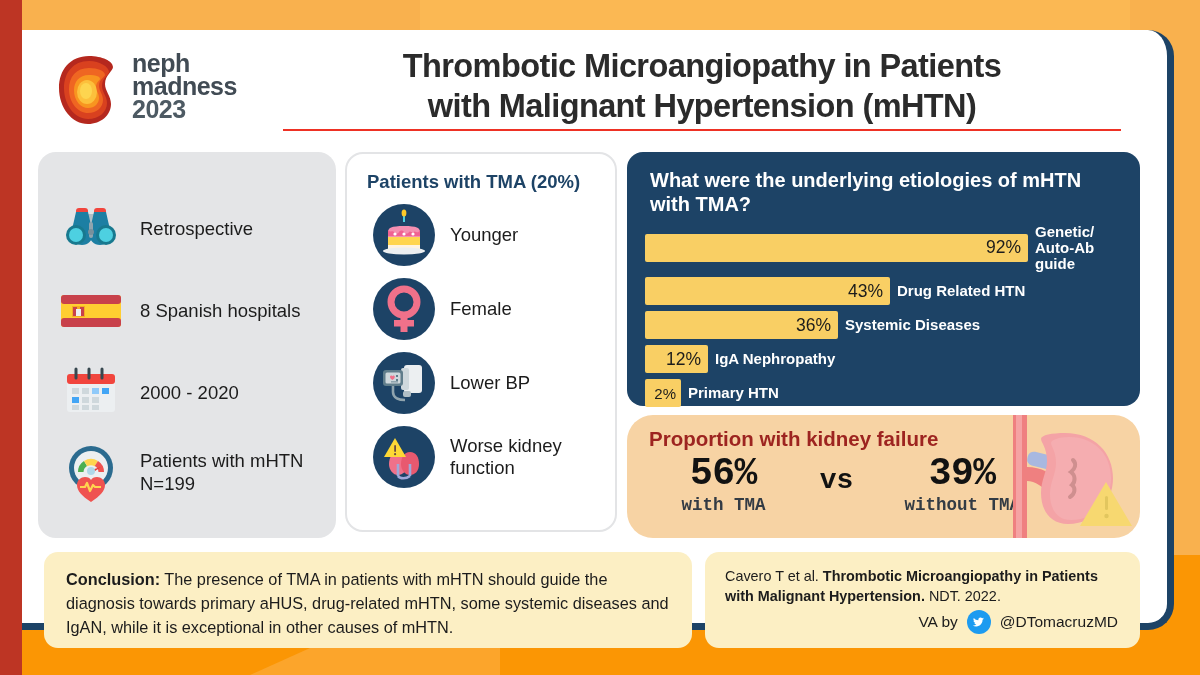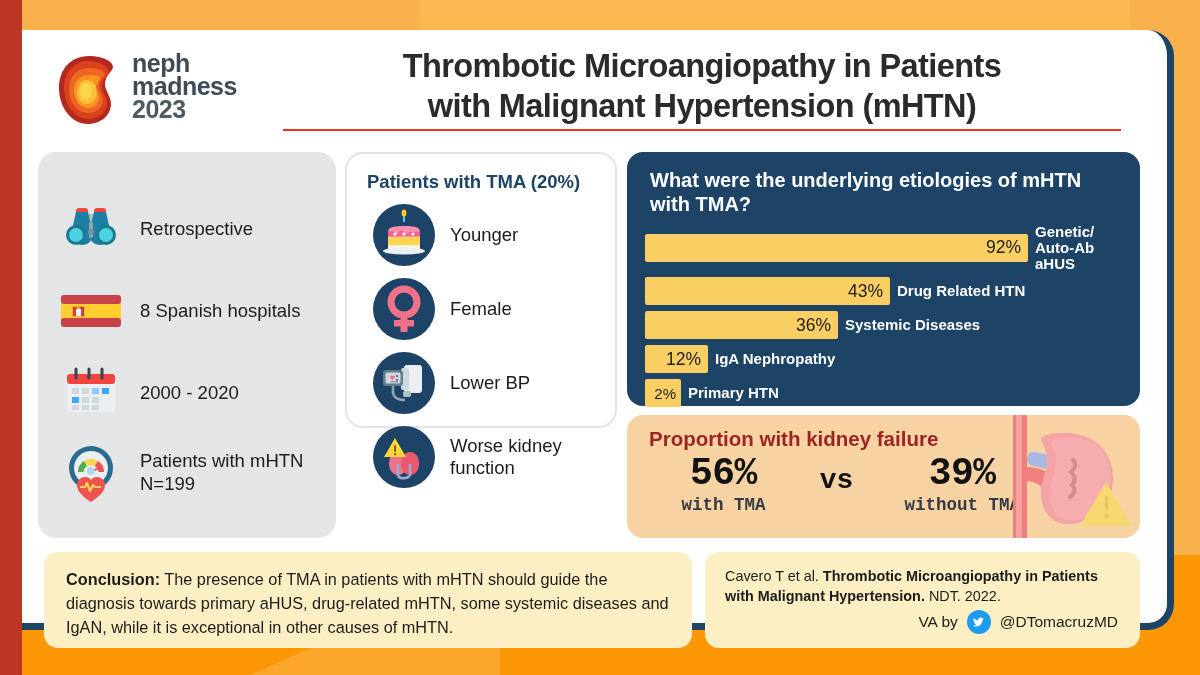--- a/index.html
+++ b/index.html
@@ -47,21 +47,21 @@
   .panel-methods {
     position:absolute; left:16px; top:122px; width:298px; height:386px;
     background:#e4e5e7; border-radius:18px;
   }
   .m-row { position:absolute; left:20px; display:flex; align-items:center; gap:16px; }
   .m-icon { width:66px; height:66px; position:relative; flex:none; }
   .m-label { font-size:18.5px; color:#1c1c1c; line-height:1.22; }
 
   
   .panel-tma {
-    position:absolute; left:323px; top:122px; width:272px; height:276px;
+    position:absolute; left:323px; top:122px; width:272px; height:380px;
     background:#ffffff; border:2px solid #e3e4e6; border-radius:18px;
   }
   .tma-title { position:absolute; left:20px; top:17px; font-size:18.5px; font-weight:bold; color:#1d4366; }
   .t-row { position:absolute; left:26px; display:flex; align-items:center; gap:15px; }
   .t-circle {
     width:62px; height:62px; border-radius:50%; background:#1d4366;
     position:relative; flex:none; overflow:hidden;
   }
   .t-label { font-size:18.5px; color:#1c1c1c; line-height:1.2; }
 
@@ -83,21 +83,21 @@
   }
   .bar-val { font-size:17.5px; font-weight:500; color:#1c1c1c; }
   .bar-cat {
     font-size:15px; font-weight:bold; color:#ffffff; margin-left:7px;
     line-height:1.05; white-space:pre-line;
   }
 
   
   .panel-kf {
     position:absolute; left:605px; top:385px; width:513px; height:123px;
-    background:#f7d3a4; border-radius:16px; overflow:hidden;
+    background:#f7d3a4; border-radius:26px; overflow:hidden;
   }
   .kf-title { position:absolute; left:22px; top:12px; font-size:20.5px; font-weight:bold; color:#9d2420; }
   .kf-stats { position:absolute; left:22px; top:40px; width:400px; display:flex; align-items:flex-start;font-family:Liberation Mono, monospace; }
   .kf-col { text-align:center; }
   .kf-pct { font-size:38px; font-weight:bold; color:#121212; line-height:1.0; letter-spacing:-0.5px; }
   .kf-sub { font-size:17.5px; font-weight:bold; color:#333b44; margin-top:2px; }
   .kf-vs  { font-size:28px; font-weight:bold; color:#121212; margin:10px 22px 0; }
 
   
   .panel-conclusion {
@@ -302,21 +302,21 @@
     </div>
 
     <div class="panel-chart">
       <div class="chart-q">What were the underlying etiologies of mHTN with TMA?</div>
       <div class="bars">
         <div class="bar-row">
           <div class="bar" style="width:383px;">
             <span class="bar-val">92%</span>
           </div>
           <span class="bar-cat">Genetic/
-Auto-Ab aHUS</span>
+Auto-Ab guide</span>
         </div>
         <div class="bar-row">
           <div class="bar" style="width:245px;">
             <span class="bar-val">43%</span>
           </div>
           <span class="bar-cat">Drug Related HTN</span>
         </div>
         <div class="bar-row">
           <div class="bar" style="width:193px;">
             <span class="bar-val">36%</span>

